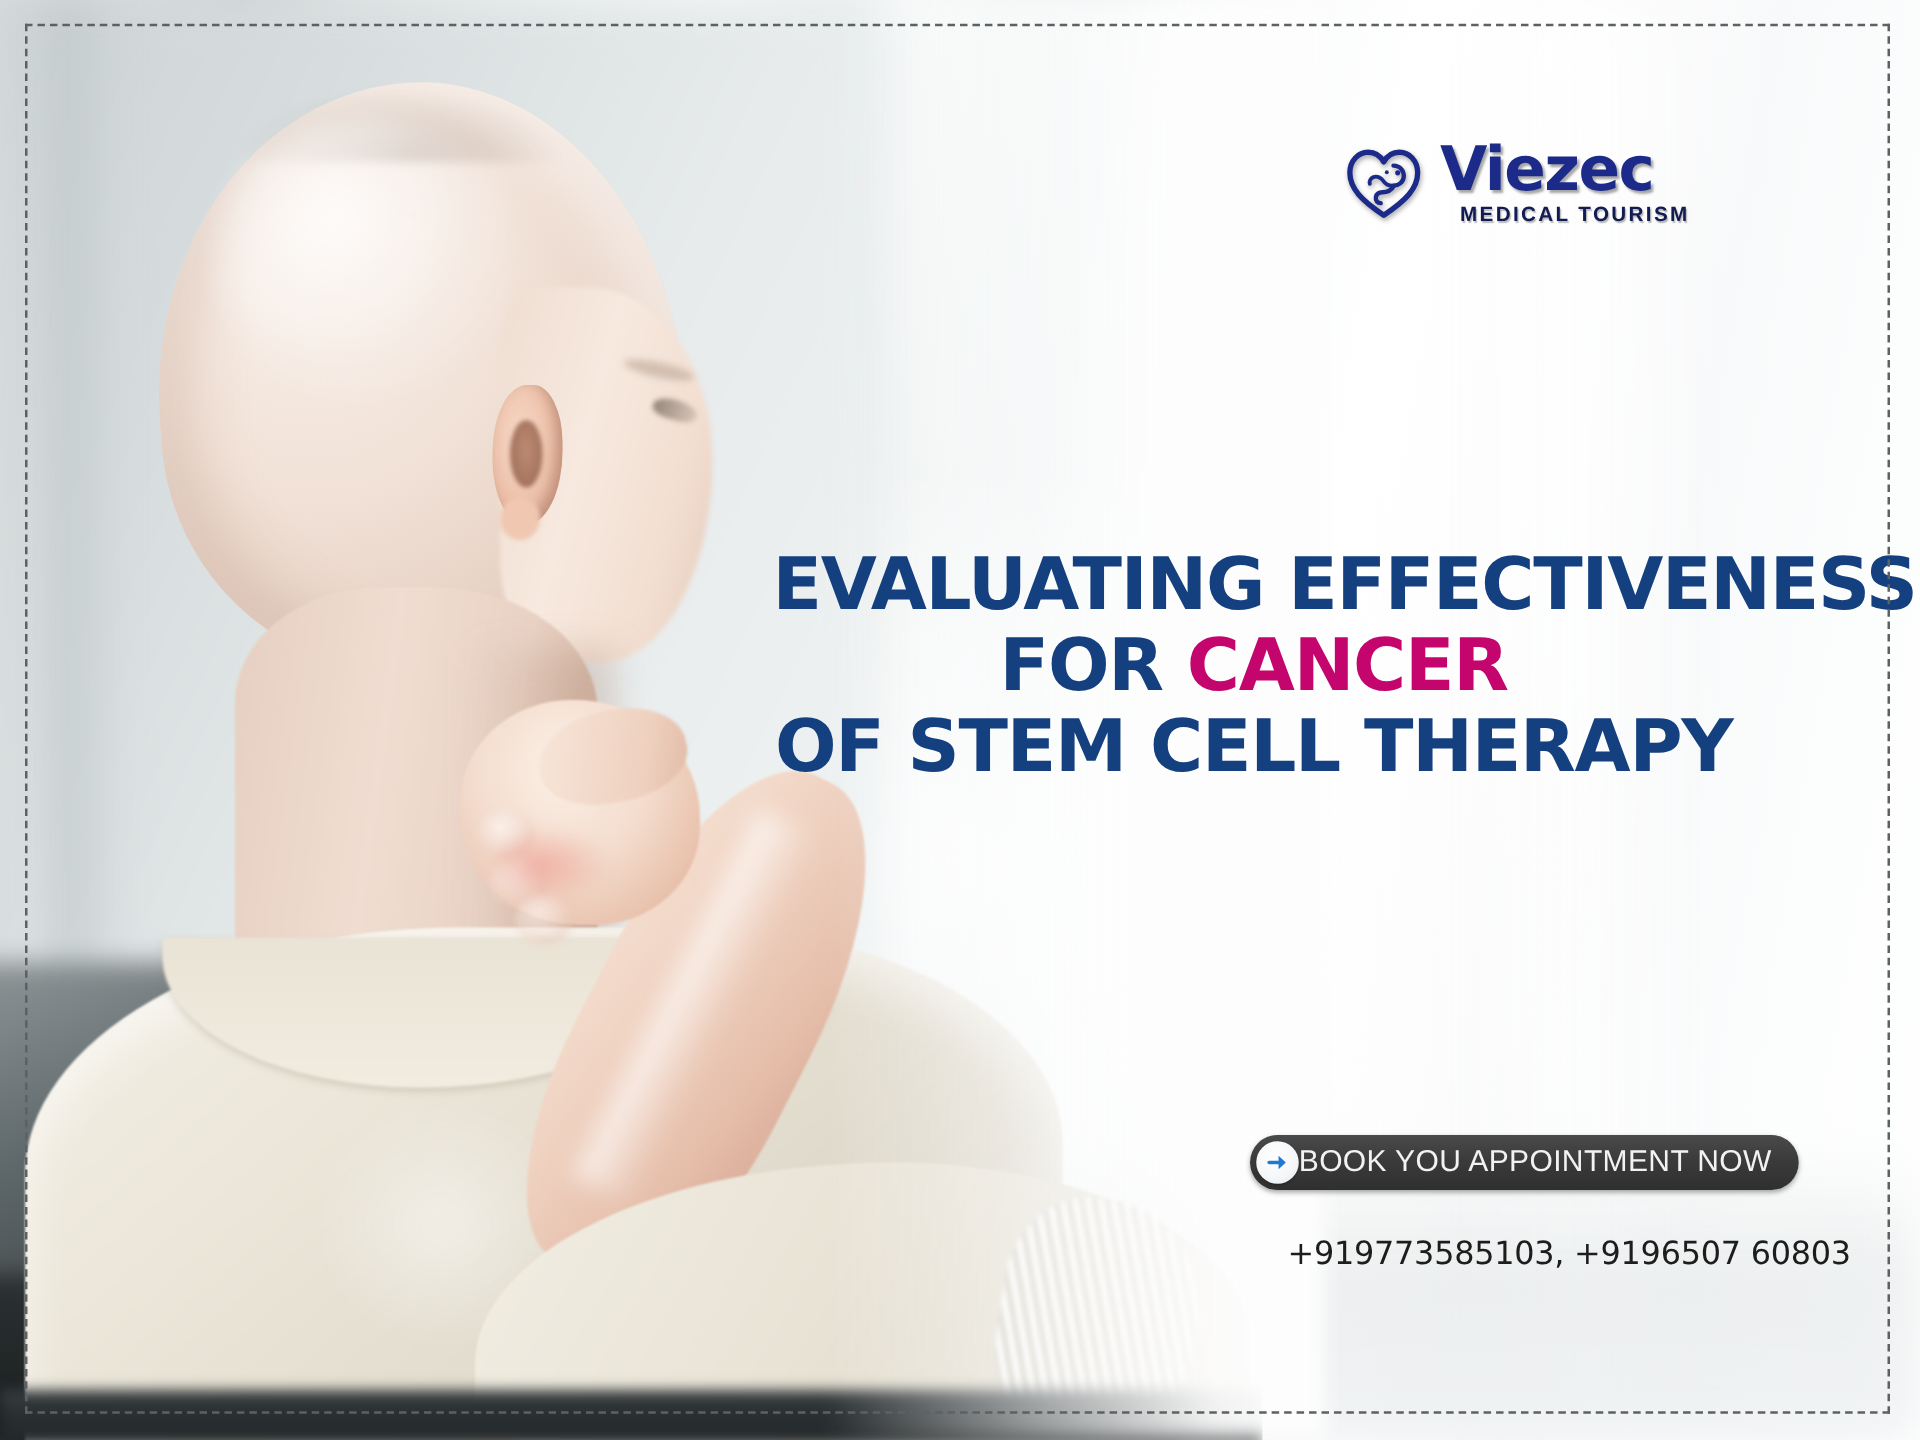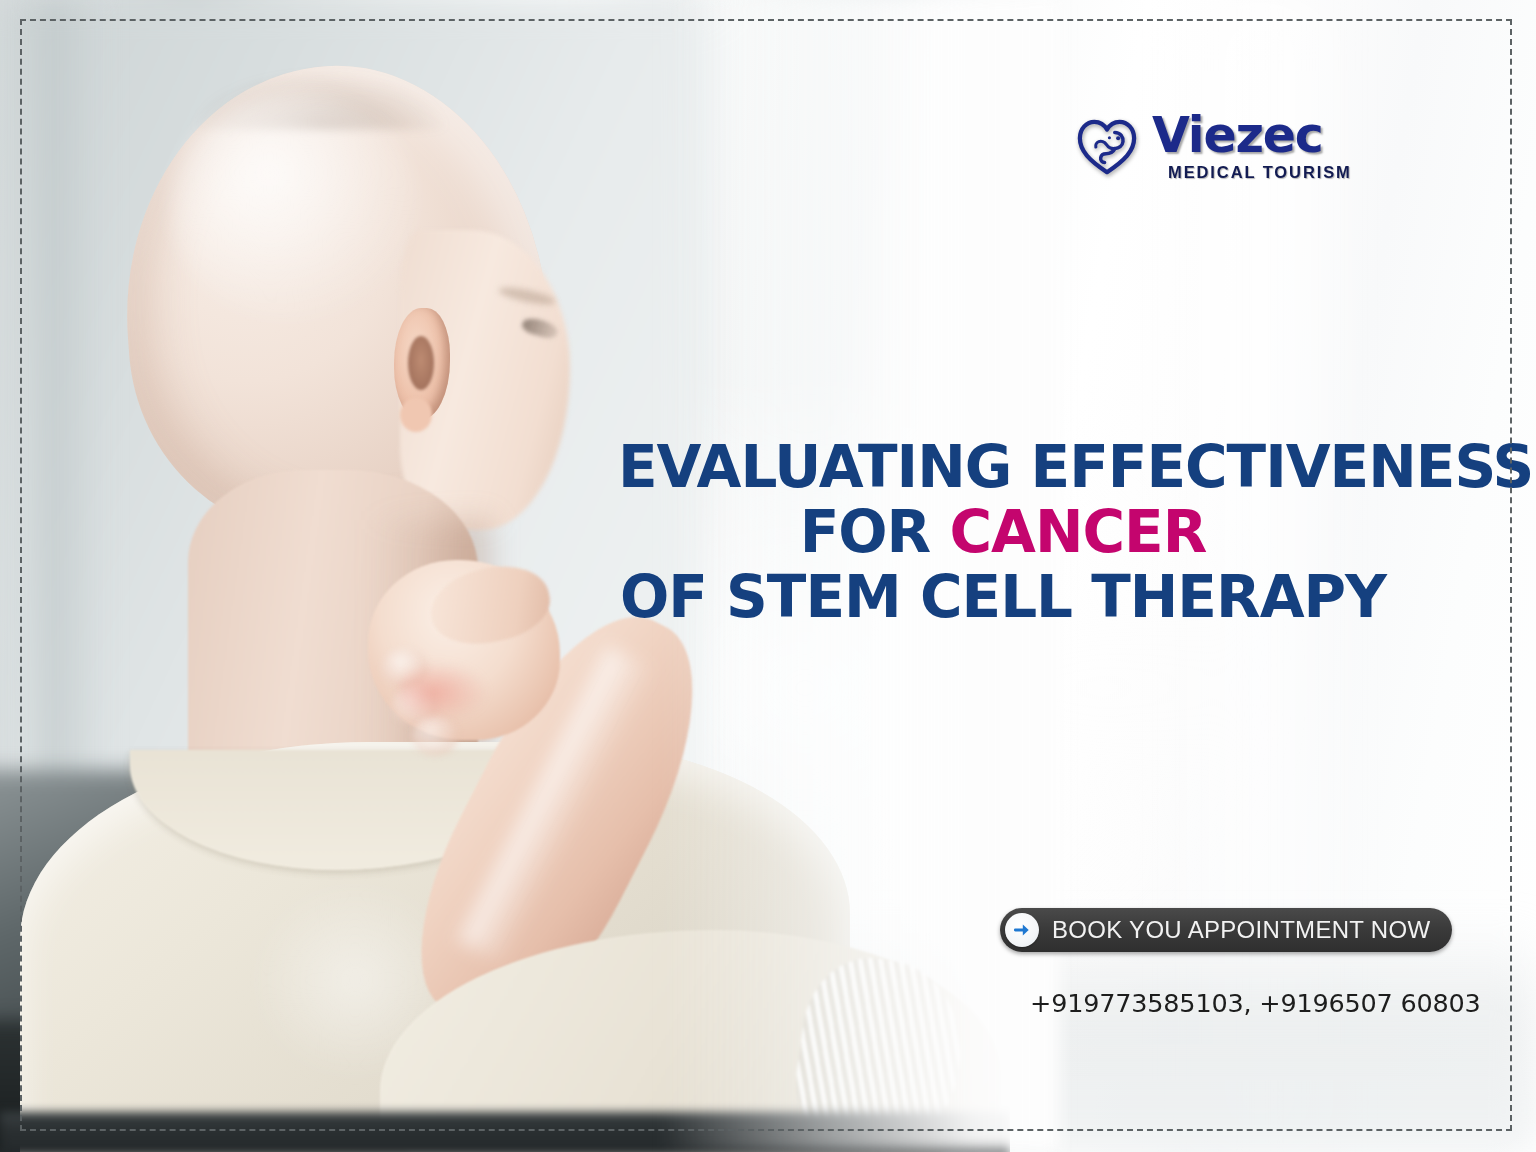--- a/index.html
+++ b/index.html
@@ -373,21 +373,20 @@
   .cta-icon {
     width: 34px; height: 34px;
     border-radius: 50%;
     background: radial-gradient(circle at 42% 36%, #ffffff 0%, #f4f6f8 60%, #e3e8ec 100%);
     display: flex; align-items: center; justify-content: center;
     flex: 0 0 auto;
     box-shadow: 0 1px 2px rgba(0,0,0,.3);
   }
   .cta-icon svg { display: block; }
   .cta-label {
-    margin-left: 13px;
     font-family: "Liberation Sans", sans-serif;
     font-size: 24px;
     font-weight: 400;
     letter-spacing: .3px;
     color: #f2f2f2;
     white-space: nowrap;
   }
   .phones {
     position: absolute;
     left: 1030px; top: 952px;

